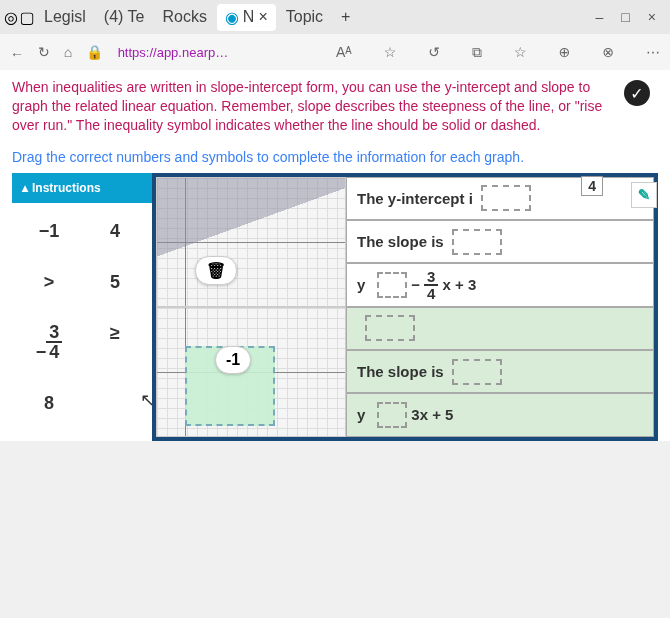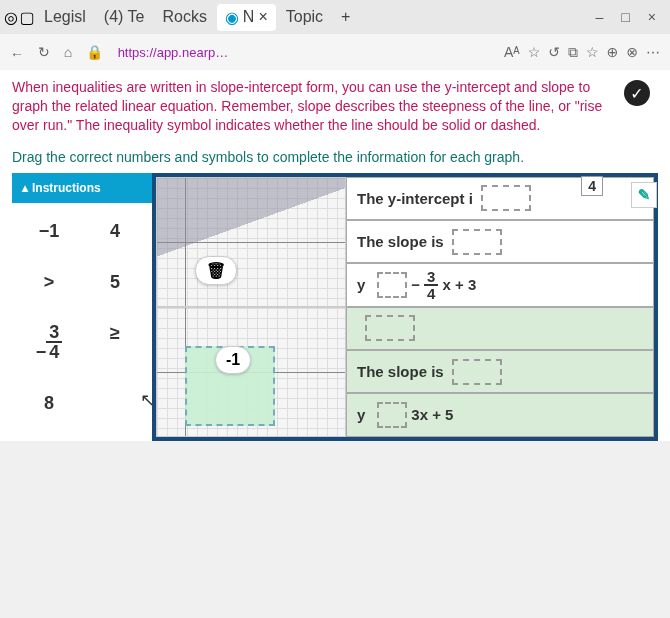--- a/index.html
+++ b/index.html
@@ -4,25 +4,25 @@
 <style>
 *{margin:0;padding:0;box-sizing:border-box;font-family:Arial,sans-serif}
 body{width:670px;height:618px;background:#f0f0f0;overflow:hidden}
 .titlebar{height:34px;display:flex;align-items:center;background:#e8e8e8;padding:0 4px;gap:2px}
 .tab{display:flex;align-items:center;gap:4px;padding:4px 8px;font-size:16px;color:#444;border-radius:4px}
 .tab.active{background:#fff}
 .tab-ico{width:14px;height:14px;display:inline-flex;align-items:center;justify-content:center}
 .win-controls{margin-left:auto;display:flex;gap:18px;padding-right:10px;color:#555;font-size:14px}
 .addrbar{height:36px;display:flex;align-items:center;gap:14px;padding:0 10px;background:#f5f5f5;color:#666;font-size:14px}
 .url{font-size:13px;color:#a21caf}
-.addr-right{margin-left:auto;display:flex;gap:8px;align-items:center}
+.addr-right{margin-left:auto;display:flex;gap:32px;align-items:center}
 .content{background:#fff;padding:8px 12px 0 12px;position:relative}
 .intro{font-size:14px;color:#be185d;line-height:1.35;padding-right:40px}
 .badge{position:absolute;right:20px;top:10px;width:26px;height:26px;border-radius:50%;background:#222;color:#fff;display:flex;align-items:center;justify-content:center}
-.prompt{font-size:14px;color:#0f766e;margin-top:14px}
+.prompt{font-size:14px;color:#3b82f6;margin-top:14px}
 .workarea{display:flex;margin-top:8px}
 .leftcol{width:140px}
 .instr-btn{background:#0aa0d0;color:#fff;font-size:12px;font-weight:bold;padding:8px 10px;display:flex;align-items:center;gap:4px}
 .pal{display:grid;grid-template-columns:1fr 1fr;gap:30px 20px;padding:18px 14px;font-size:18px;font-weight:bold;color:#333}
 .pal div{text-align:center}
 .frac{display:inline-block;text-align:center;line-height:1}
 .frac .n{border-bottom:2px solid #333;display:block;padding:0 3px}
 .frac .d{display:block;padding:0 3px}
 .mainpane{flex:1;display:flex;background:#1a4a7a;padding:4px;gap:0;position:relative}
 .graphs{width:190px;display:flex;flex-direction:column}

